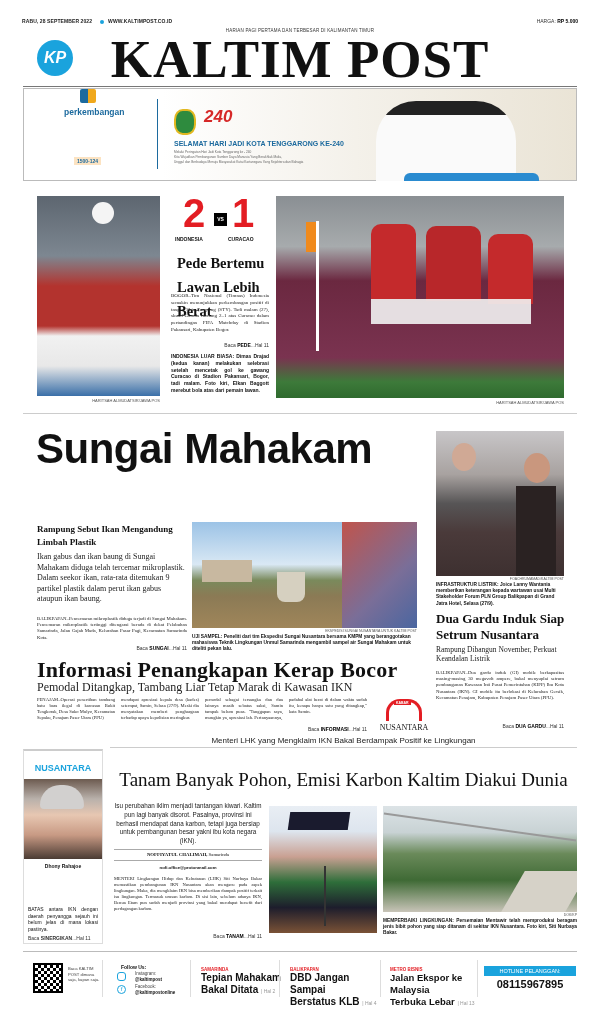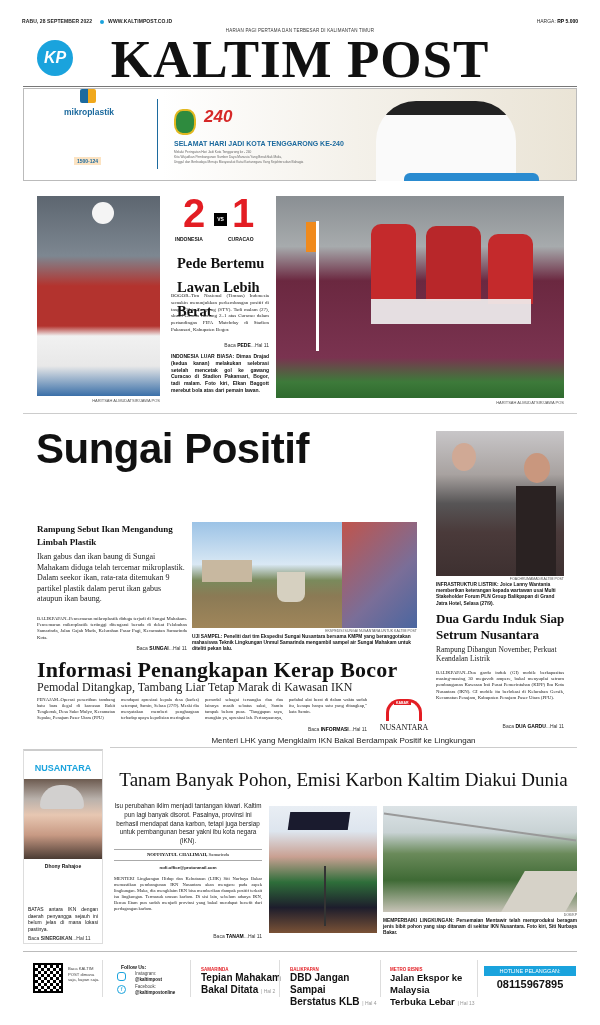--- a/index.html
+++ b/index.html
@@ -51,21 +51,21 @@
   <span>RABU, 28 SEPTEMBER 2022</span><span class="dot"></span><span>WWW.KALTIMPOST.CO.ID</span>
 </div>
 <div class="abs price"><span>HARGA:</span> <b>RP 5.000</b></div>
 <div class="abs tagline">HARIAN PAGI PERTAMA DAN TERBESAR DI KALIMANTAN TIMUR</div>
 <div class="abs logo">KP</div>
 <div class="abs mast">KALTIM POST</div>
 <div class="abs rule" style="left:23px;top:86px;width:554px;background:#777"></div>
 
 <div class="abs ad">
   <div class="abs bkicon"></div>
-  <div class="abs bk" style="top:18px">mikroplastik</div>
+  <div class="abs bk" style="top:18px">perkembangan</div>
   <div class="abs hot">1500-124</div>
   <div class="abs vline"></div>
   <div class="abs seal"></div>
   <div class="abs n240">240</div>
   <div class="abs selamat">SELAMAT HARI JADI KOTA TENGGARONG KE-240</div>
   <div class="abs small">
     <div>Melalui Peringatan Hari Jadi Kota Tenggarong ke - 240</div>
     <div>Kita Wujudkan Pembangunan Sumber Daya Manusia Yang Berakhlak Mulia,</div>
     <div>Unggul dan Berbudaya Menuju Masyarakat Kutai Kartanegara Yang Sejahtera dan Bahagia</div>
   </div>
@@ -94,21 +94,21 @@
   <div class="abs" style="left:95px;top:28px;width:45px;height:75px;background:#c42a2c;border-radius:10px 10px 0 0"></div>
   <div class="abs" style="left:150px;top:30px;width:55px;height:75px;background:#b8272a;border-radius:10px 10px 0 0"></div>
   <div class="abs" style="left:212px;top:38px;width:45px;height:70px;background:#c42a2c;border-radius:10px 10px 0 0"></div>
   <div class="abs" style="left:95px;top:103px;width:160px;height:25px;background:#f2f2f2;opacity:.9"></div>
 </div>
 <div class="abs cap" style="left:276px;top:400px;width:288px">HARITSAH ALMUDATSIR/JAWA POS</div>
 
 <div class="abs rule" style="left:23px;top:413px;width:554px;background:#ccc"></div>
 
 <div class="abs big">
-  <div>Sungai Positif</div>
+  <div>Sungai Mahakam</div>
 </div>
 <div class="abs h2s" style="left:37px;top:523px;width:150px;font-size:9px;line-height:13px">Rampung Sebut Ikan Mengandung Limbah Plastik</div>
 <div class="abs serif" style="left:37px;top:552px;width:150px;font-size:8px;line-height:10.5px;color:#222">Ikan gabus dan ikan baung di Sungai Mahakam diduga telah tercemar mikroplastik. Dalam seekor ikan, rata-rata ditemukan 9 partikel plastik dalam perut ikan gabus ataupun ikan baung.</div>
 <div class="abs body" style="left:37px;top:616px;width:150px;font-size:4.8px;line-height:6.2px">BALIKPAPAN–Pencemaran mikroplastik diduga terjadi di Sungai Mahakam. Pencemaran mikroplastik tertinggi ditengarai berada di dekat Pelabuhan Samarinda, Jalan Gajah Mada, Kelurahan Pasar Pagi, Kecamatan Samarinda Kota.</div>
 <div class="abs baca" style="left:37px;top:645px;width:150px"><span>Baca</span> <b>SUNGAI</b><span>...Hal 11</span></div>
 
 <div class="abs ph" style="left:192px;top:522px;width:225px;height:106px;background:linear-gradient(180deg,#9cc3e6 0%,#d9e8f4 40%,#7a8a5c 55%,#8b7a55 70%,#a0865a 100%)">
   <div class="abs" style="left:10px;top:38px;width:50px;height:22px;background:#c8b8a0"></div>
   <div class="abs" style="left:85px;top:50px;width:28px;height:30px;background:#d6d0c0;border-radius:0 0 8px 8px"></div>
   <div class="abs" style="left:150px;top:0;width:75px;height:106px;background:linear-gradient(135deg,#c0544c 0%,#7a6e98 60%,#4a66a0 100%)"></div>

